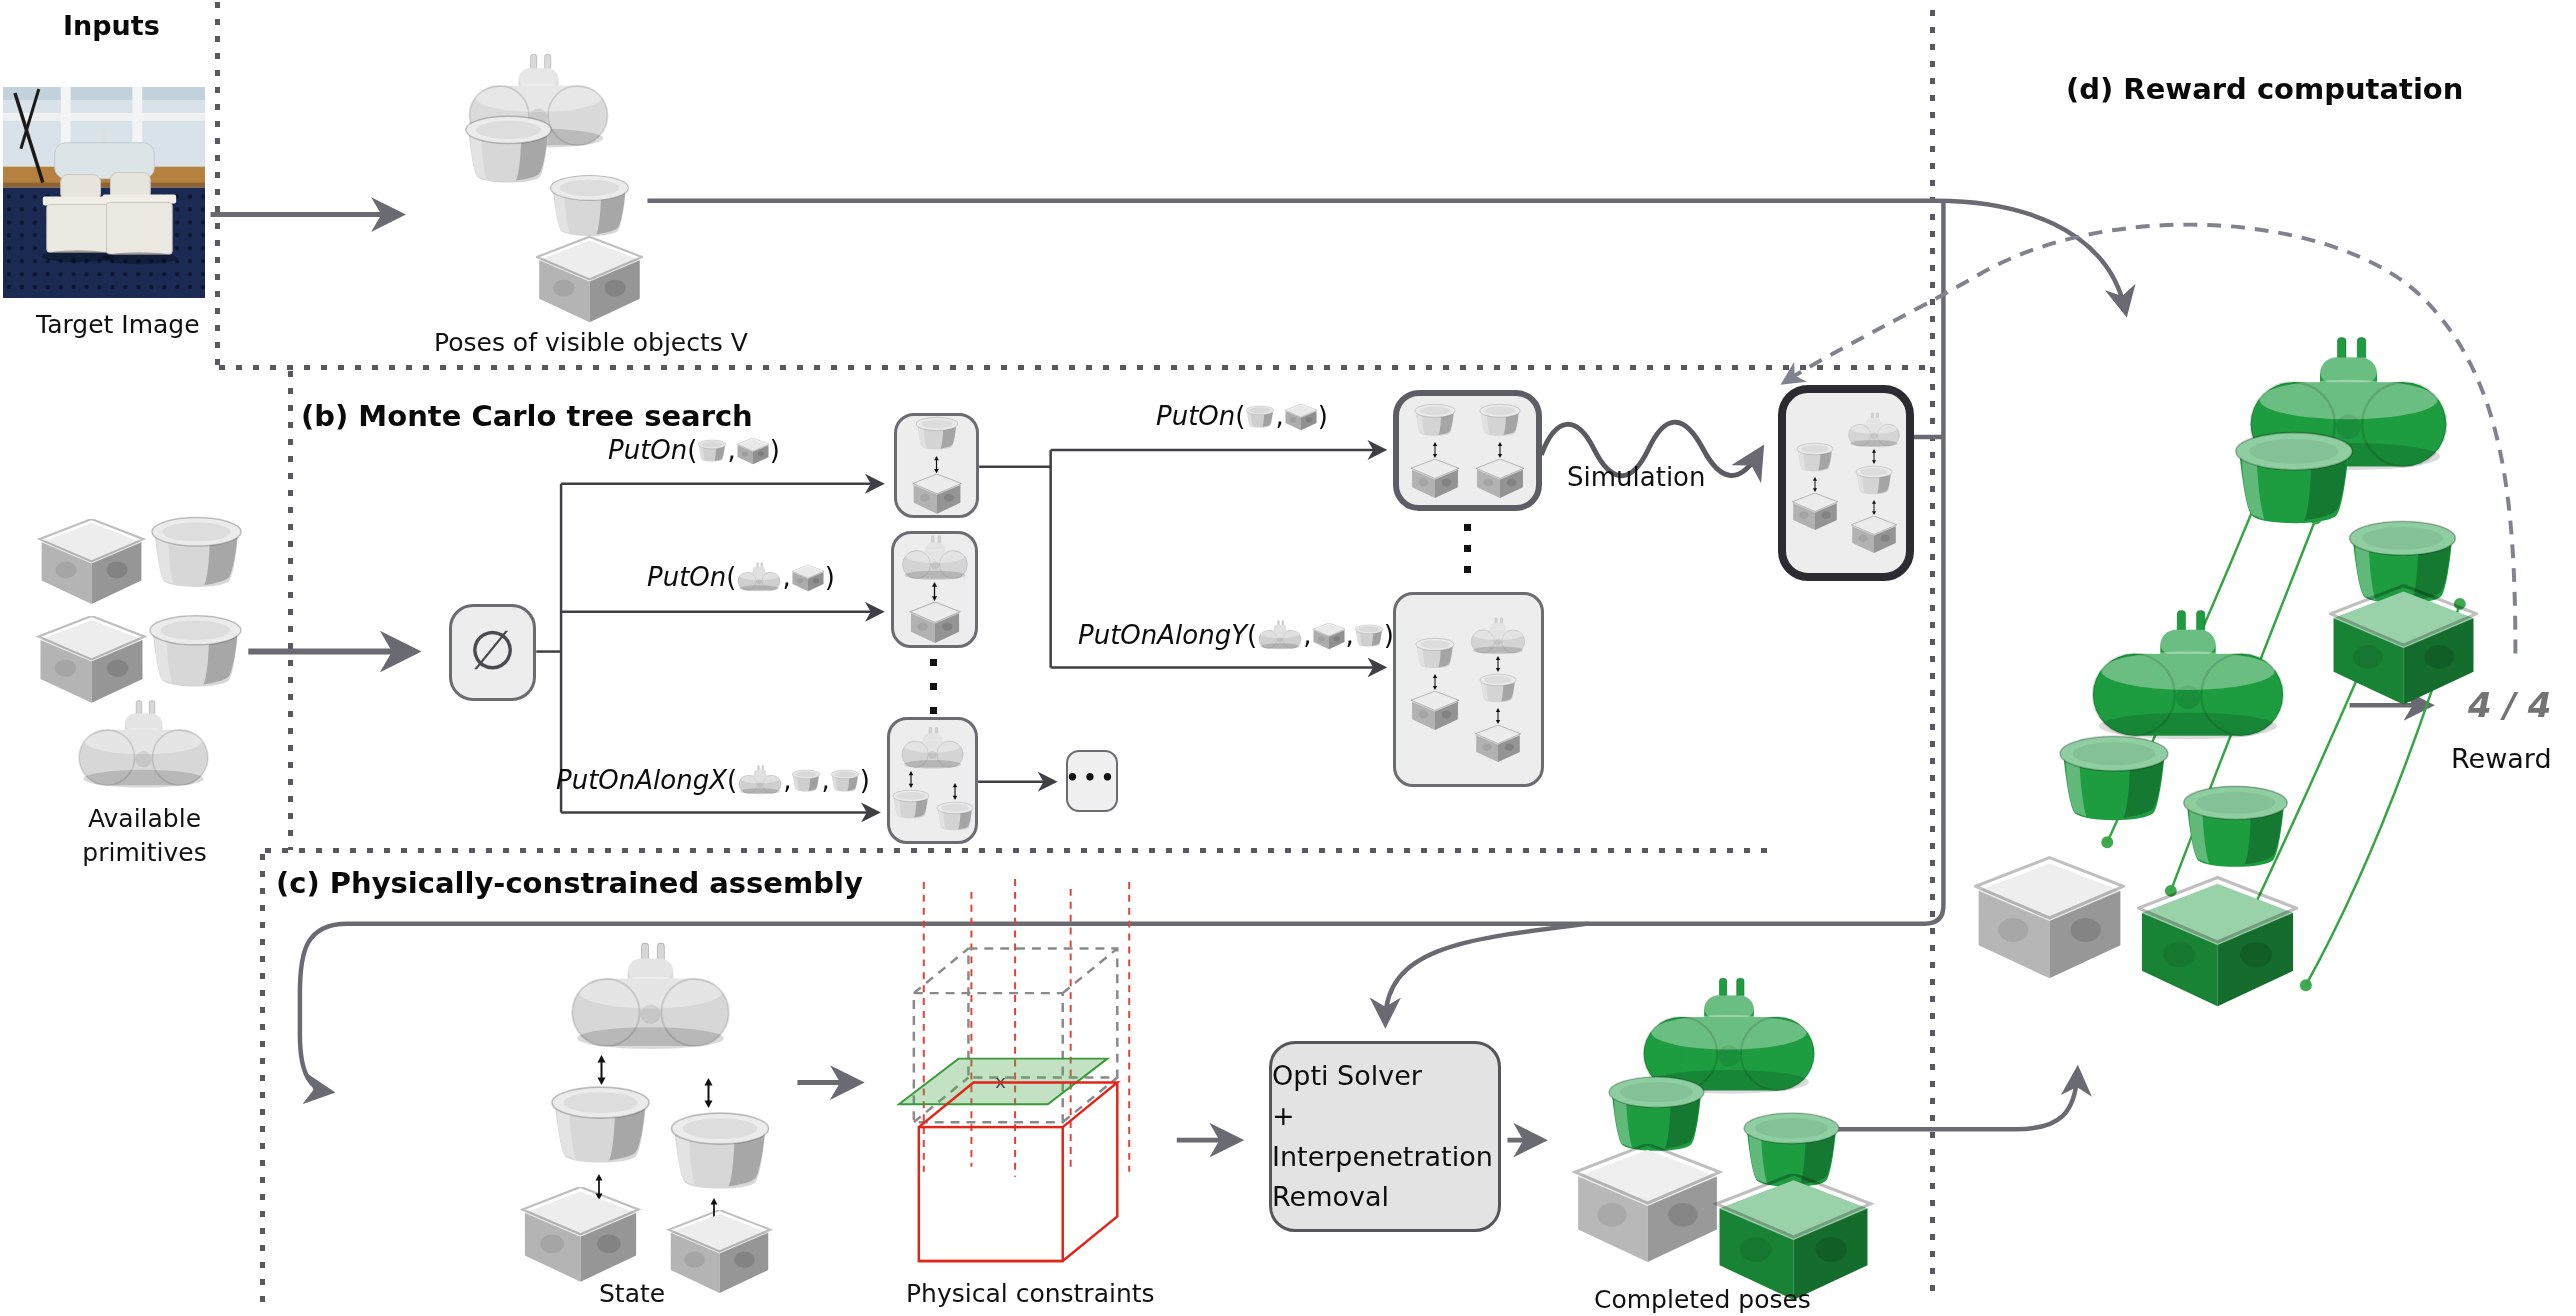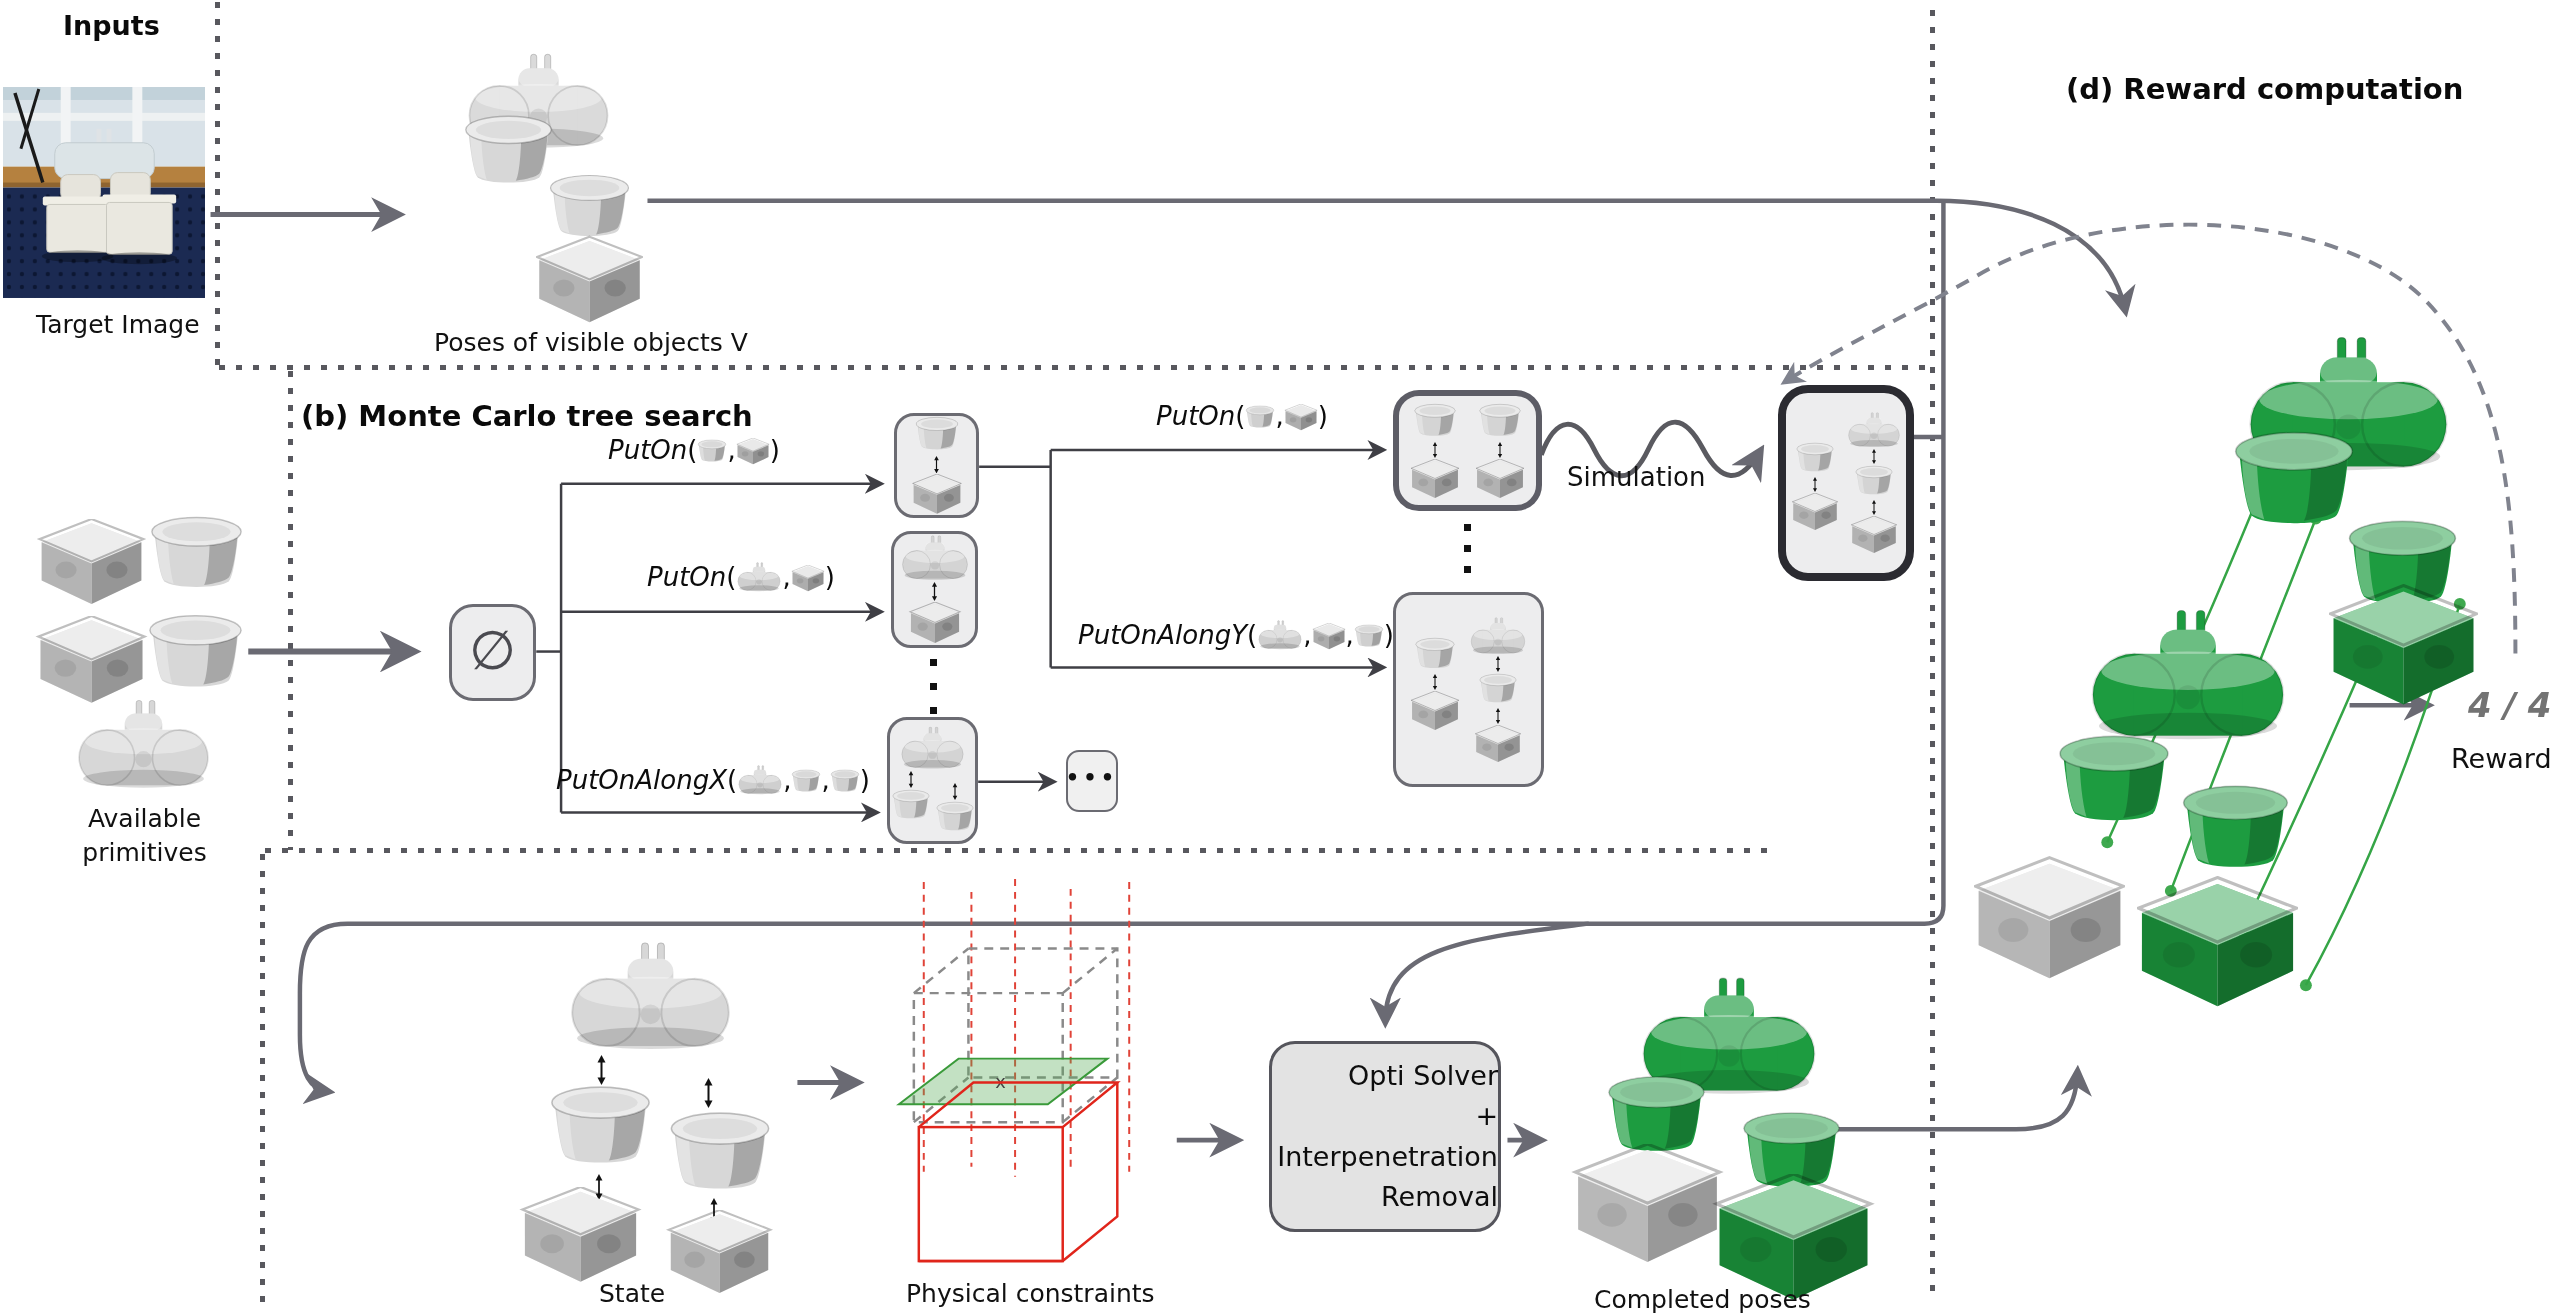--- a/index.html
+++ b/index.html
@@ -28,21 +28,21 @@
   .alabel{position:absolute;font-size:26px;color:#0c0c0c;white-space:nowrap;z-index:4;}
   .alabel .fn{font-style:italic;}
   svg.mini{display:inline-block;vertical-align:-6px;}
   .mini-cylinder{width:30px;height:26px;}
   .mini-box{width:34px;height:27px;}
   .mini-bridge{width:46px;height:30px;}
   
   .vdots{position:absolute;display:flex;flex-direction:column;gap:17px;z-index:3;}
   .vdots span{width:7px;height:7px;background:#111;display:block;}
   
-  .solver{position:absolute;background:#e3e3e3;border:3px solid #55555c;border-radius:26px;display:flex;flex-direction:column;align-items:flex-end;justify-content:center;z-index:3;font-size:27px;color:#0d0d0d;line-height:1.5;text-align:center;box-sizing:border-box;}
+  .solver{position:absolute;background:#e3e3e3;border:3px solid #55555c;border-radius:26px;display:flex;flex-direction:column;align-items:flex-start;justify-content:center;z-index:3;font-size:27px;color:#0d0d0d;line-height:1.5;text-align:center;box-sizing:border-box;}
   
   .photo{position:absolute;z-index:3;}
   
   .reward-val{position:absolute;font-size:34px;font-weight:bold;font-style:italic;color:#737373;white-space:nowrap;z-index:4;}
 </style>
 </head>
 <body>
 
 <div class="canvas">
 
@@ -405,20 +405,21 @@
         <svg width="10" height="15" viewBox="0 0 12 30">
             <use href="#sym-vud"></use>
           </svg>
         <svg width="50" height="38" style="color:#d4d4d4;" viewBox="0 0 50 38">
             <use href="#sym-box"></use>
           </svg>
       </div>
     </div>
   </div>
 
+  <div class="h1" style="left:276px;top:866px;">(c) Physically-constrained assembly</div>
 
   <svg class="obj" style="left:556px;top:941px;color:#d7d7d7;" width="189" height="111" viewBox="0 0 190 112">
       <use href="#sym-bridge"></use>
     </svg>
   <svg class="obj" style="left:594px;top:1055px;" width="15" height="30" viewBox="0 0 12 30">
       <use href="#sym-vud"></use>
     </svg>
   <svg class="obj" style="left:701px;top:1078px;" width="15" height="30" viewBox="0 0 12 30">
       <use href="#sym-vud"></use>
     </svg>

